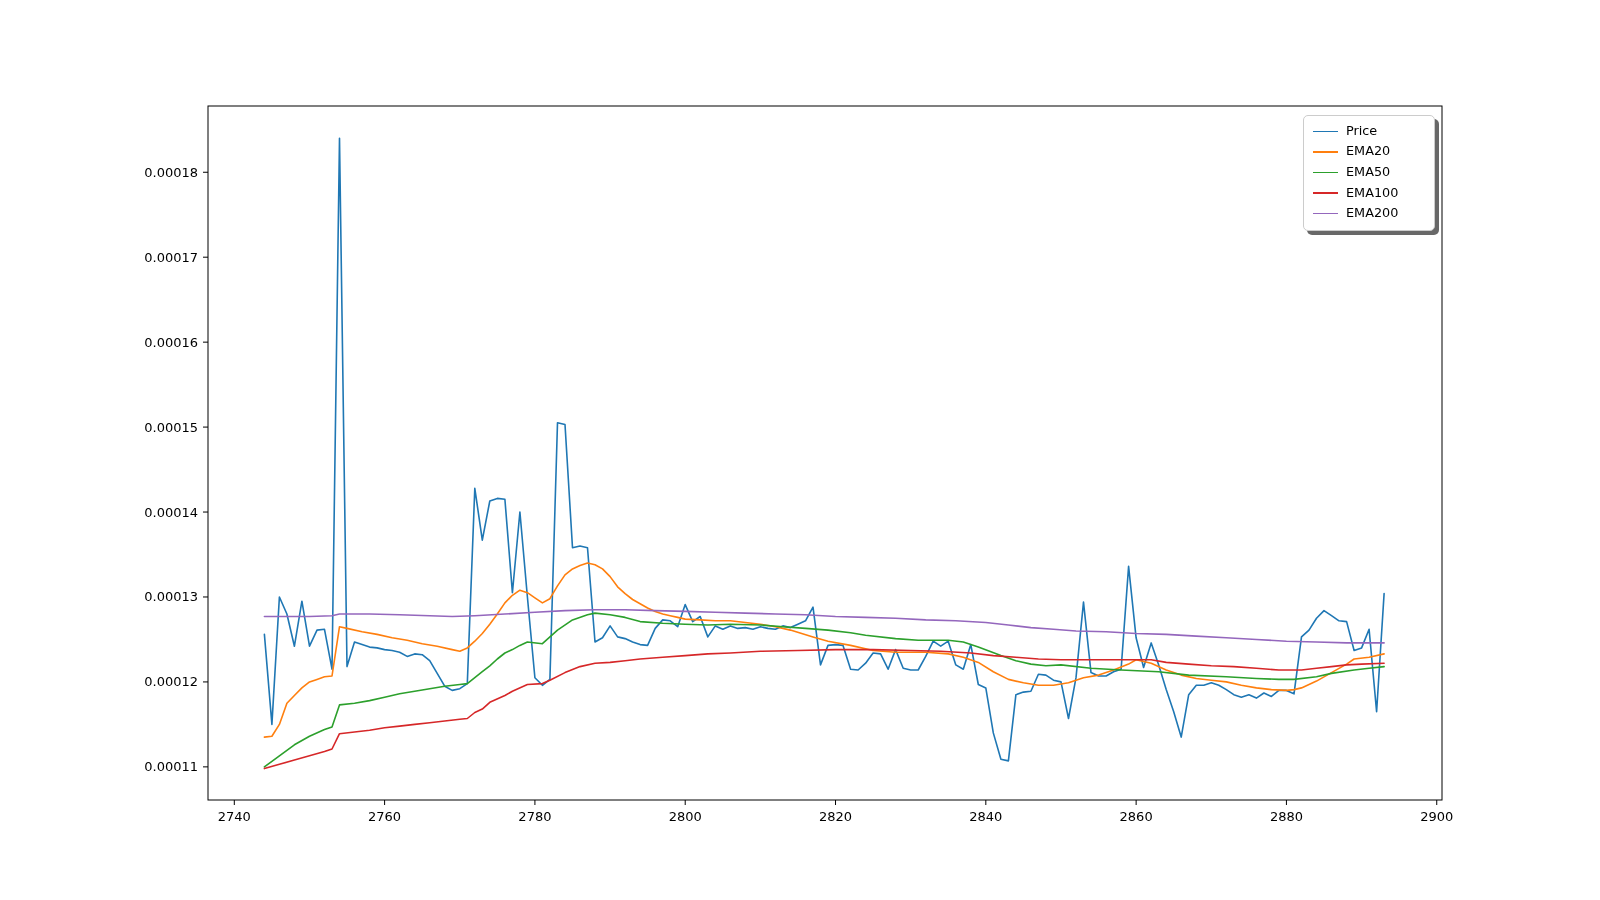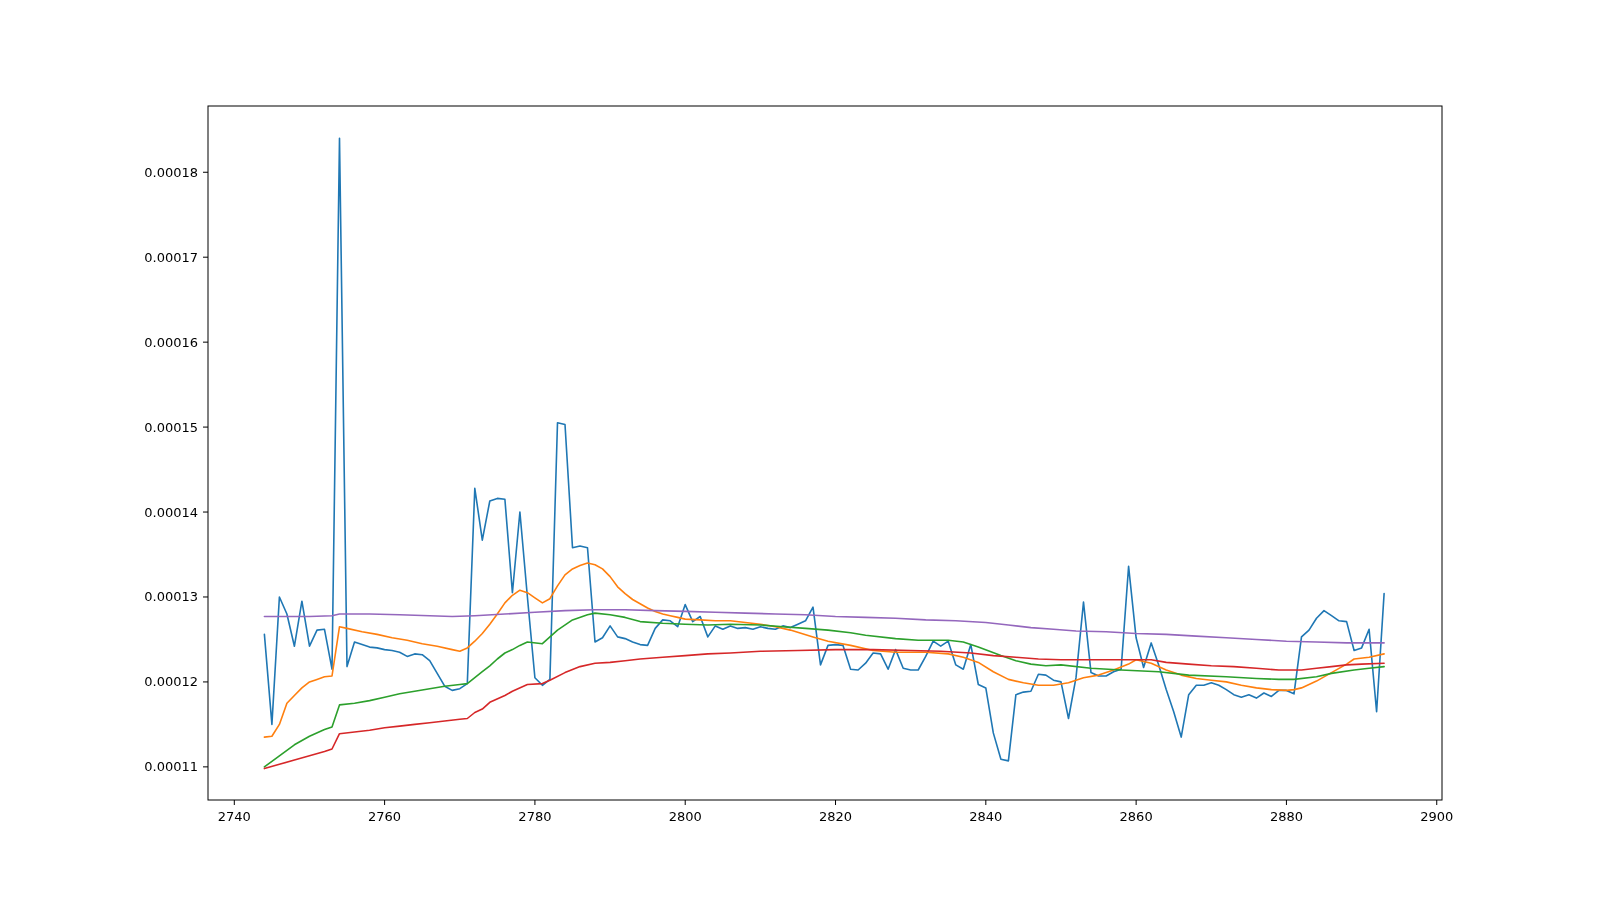--- a/index.html
+++ b/index.html
@@ -54,13 +54,35 @@
       <line x1="203" y1="427.091799265606" x2="208" y2="427.091799265606" stroke="#000000" stroke-width="1"></line>
       <text x="198" y="431.591799265606" text-anchor="end" font-size="13px" fill="#000000">0.00015</text>
       <line x1="203" y1="342.1468788249694" x2="208" y2="342.1468788249694" stroke="#000000" stroke-width="1"></line>
       <text x="198" y="346.6468788249694" text-anchor="end" font-size="13px" fill="#000000">0.00016</text>
       <line x1="203" y1="257.2019583843329" x2="208" y2="257.2019583843329" stroke="#000000" stroke-width="1"></line>
       <text x="198" y="261.7019583843329" text-anchor="end" font-size="13px" fill="#000000">0.00017</text>
       <line x1="203" y1="172.25703794369645" x2="208" y2="172.25703794369645" stroke="#000000" stroke-width="1"></line>
       <text x="198" y="176.75703794369645" text-anchor="end" font-size="13px" fill="#000000">0.00018</text>
     </svg>
 
+  <div class="legend">
+    <div class="legend-item">
+      <span class="legend-swatch" style="background: rgb(31, 119, 180);"></span>
+      <span class="legend-label">Price</span>
+    </div>
+    <div class="legend-item">
+      <span class="legend-swatch" style="background: rgb(255, 127, 14);"></span>
+      <span class="legend-label">EMA20</span>
+    </div>
+    <div class="legend-item">
+      <span class="legend-swatch" style="background: rgb(44, 160, 44);"></span>
+      <span class="legend-label">EMA50</span>
+    </div>
+    <div class="legend-item">
+      <span class="legend-swatch" style="background: rgb(214, 39, 40);"></span>
+      <span class="legend-label">EMA100</span>
+    </div>
+    <div class="legend-item">
+      <span class="legend-swatch" style="background: rgb(148, 103, 189);"></span>
+      <span class="legend-label">EMA200</span>
+    </div>
+  </div>
 </div>
 
 </body></html>

